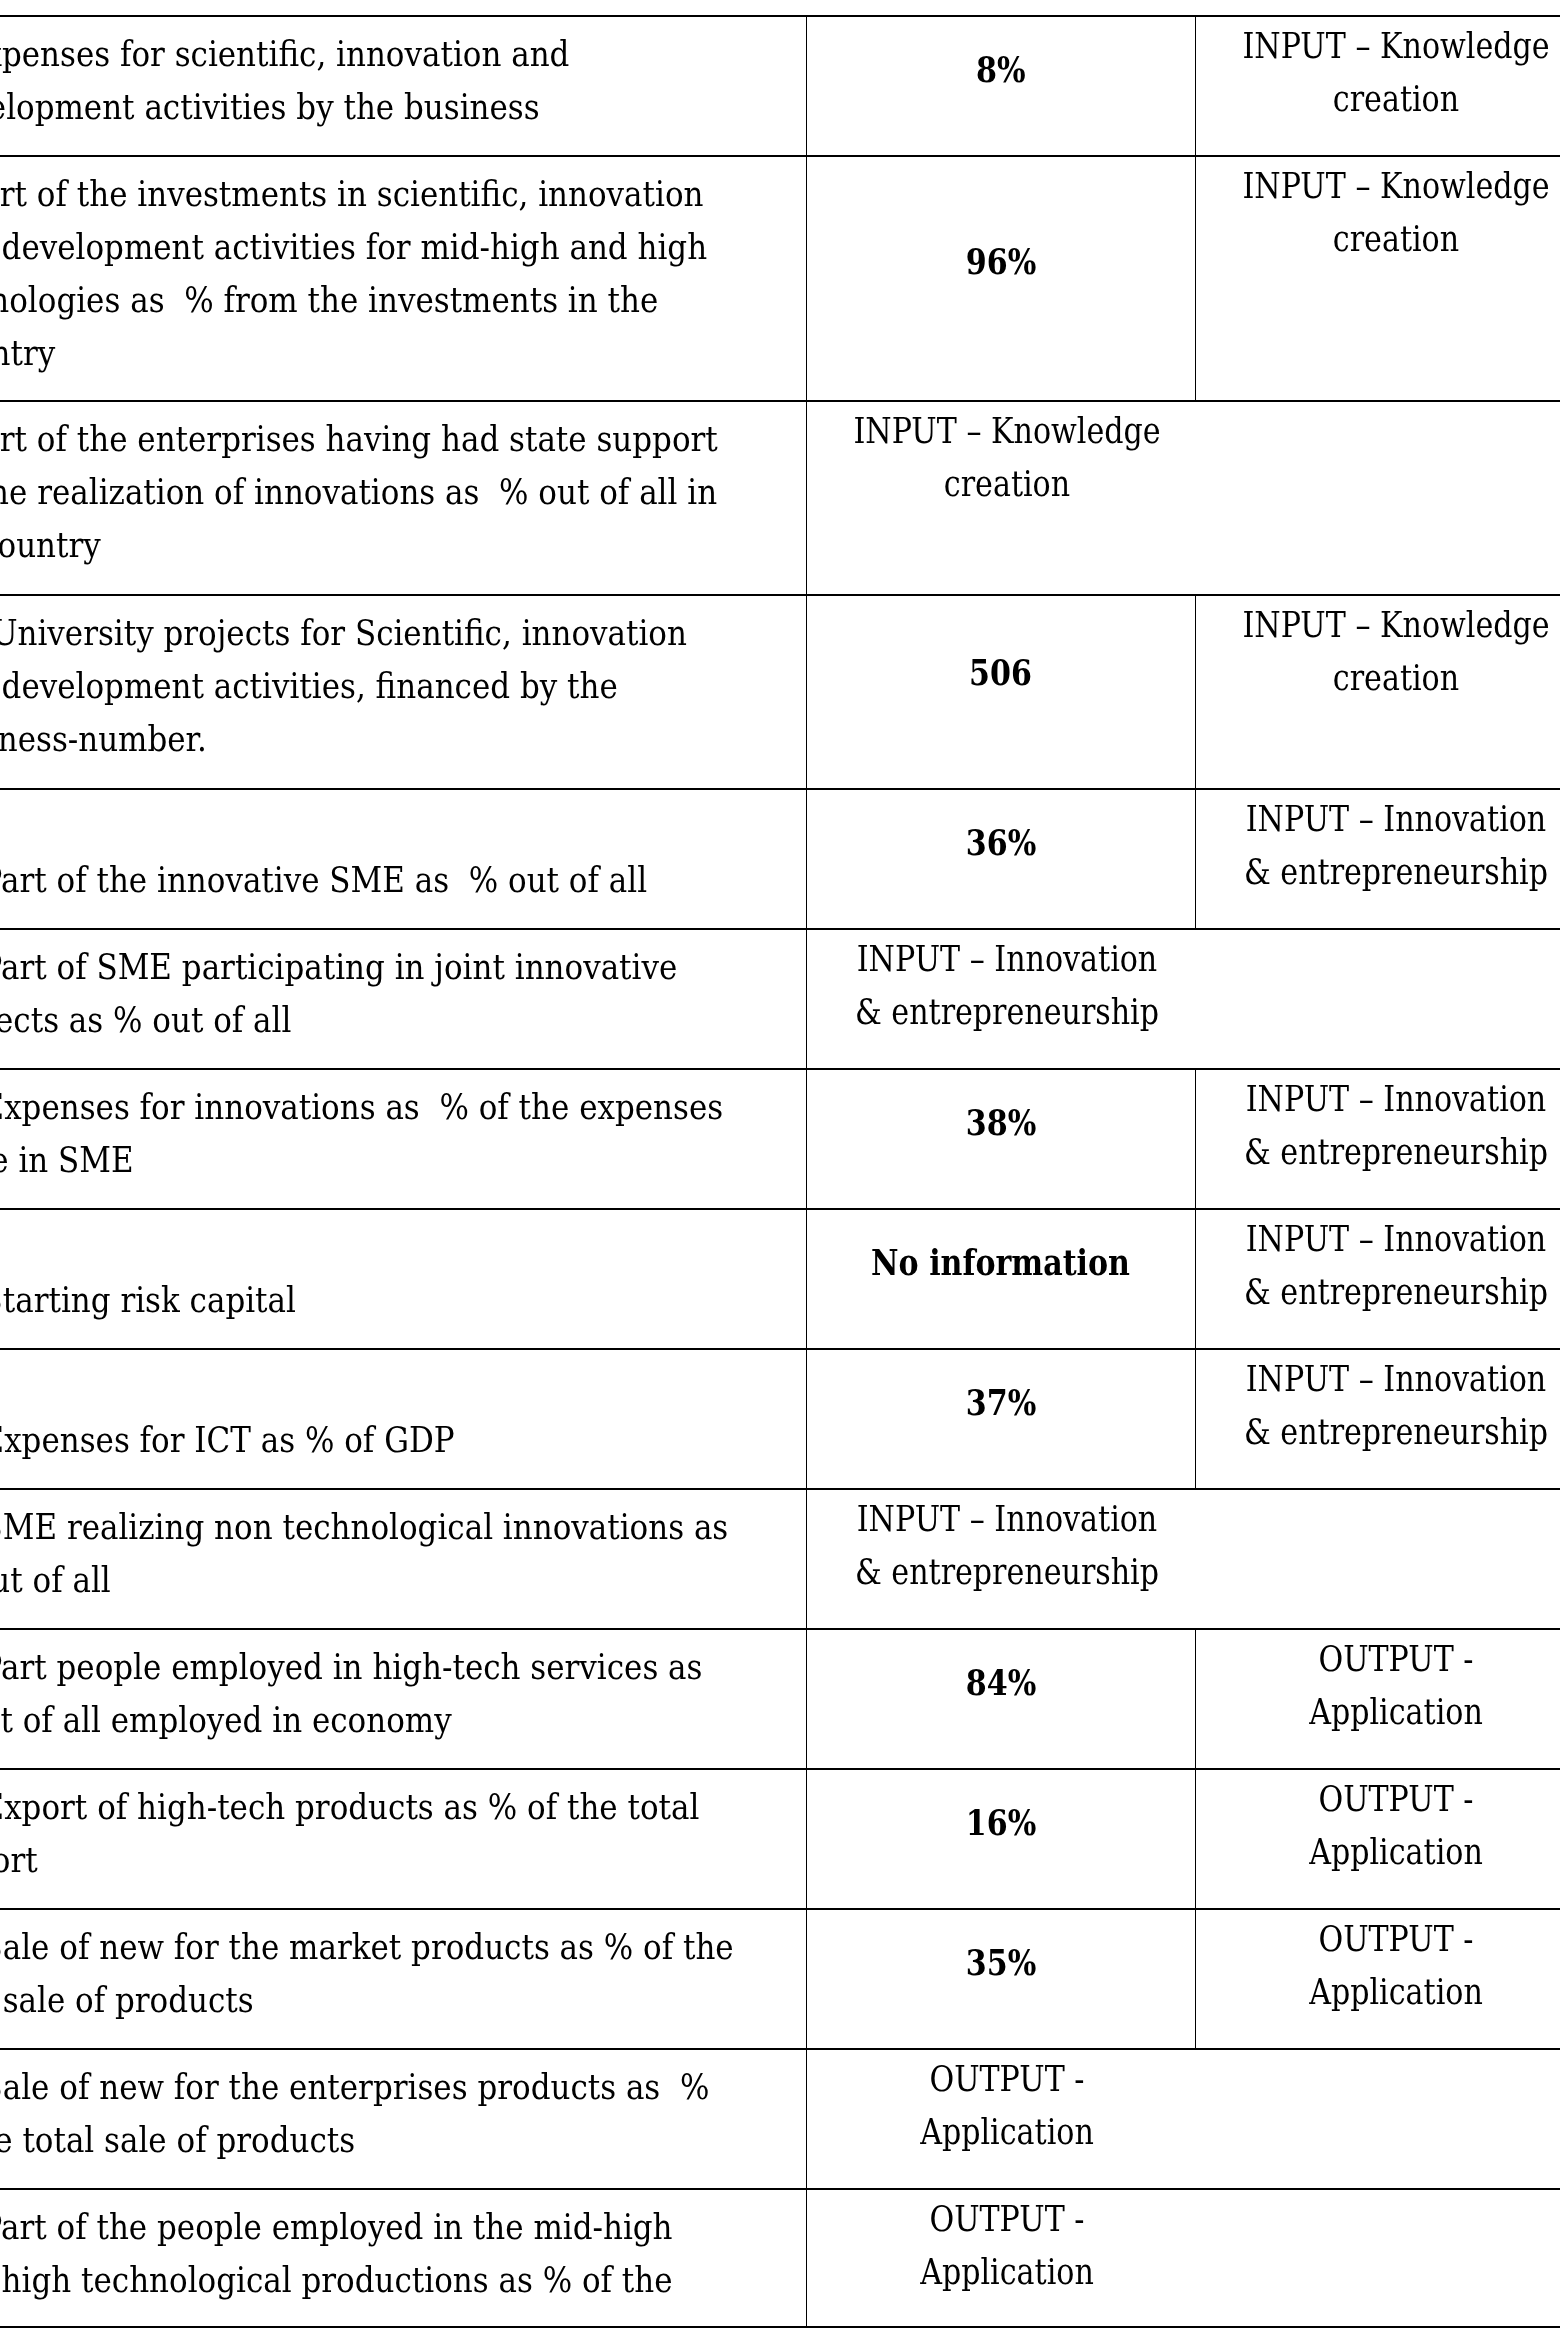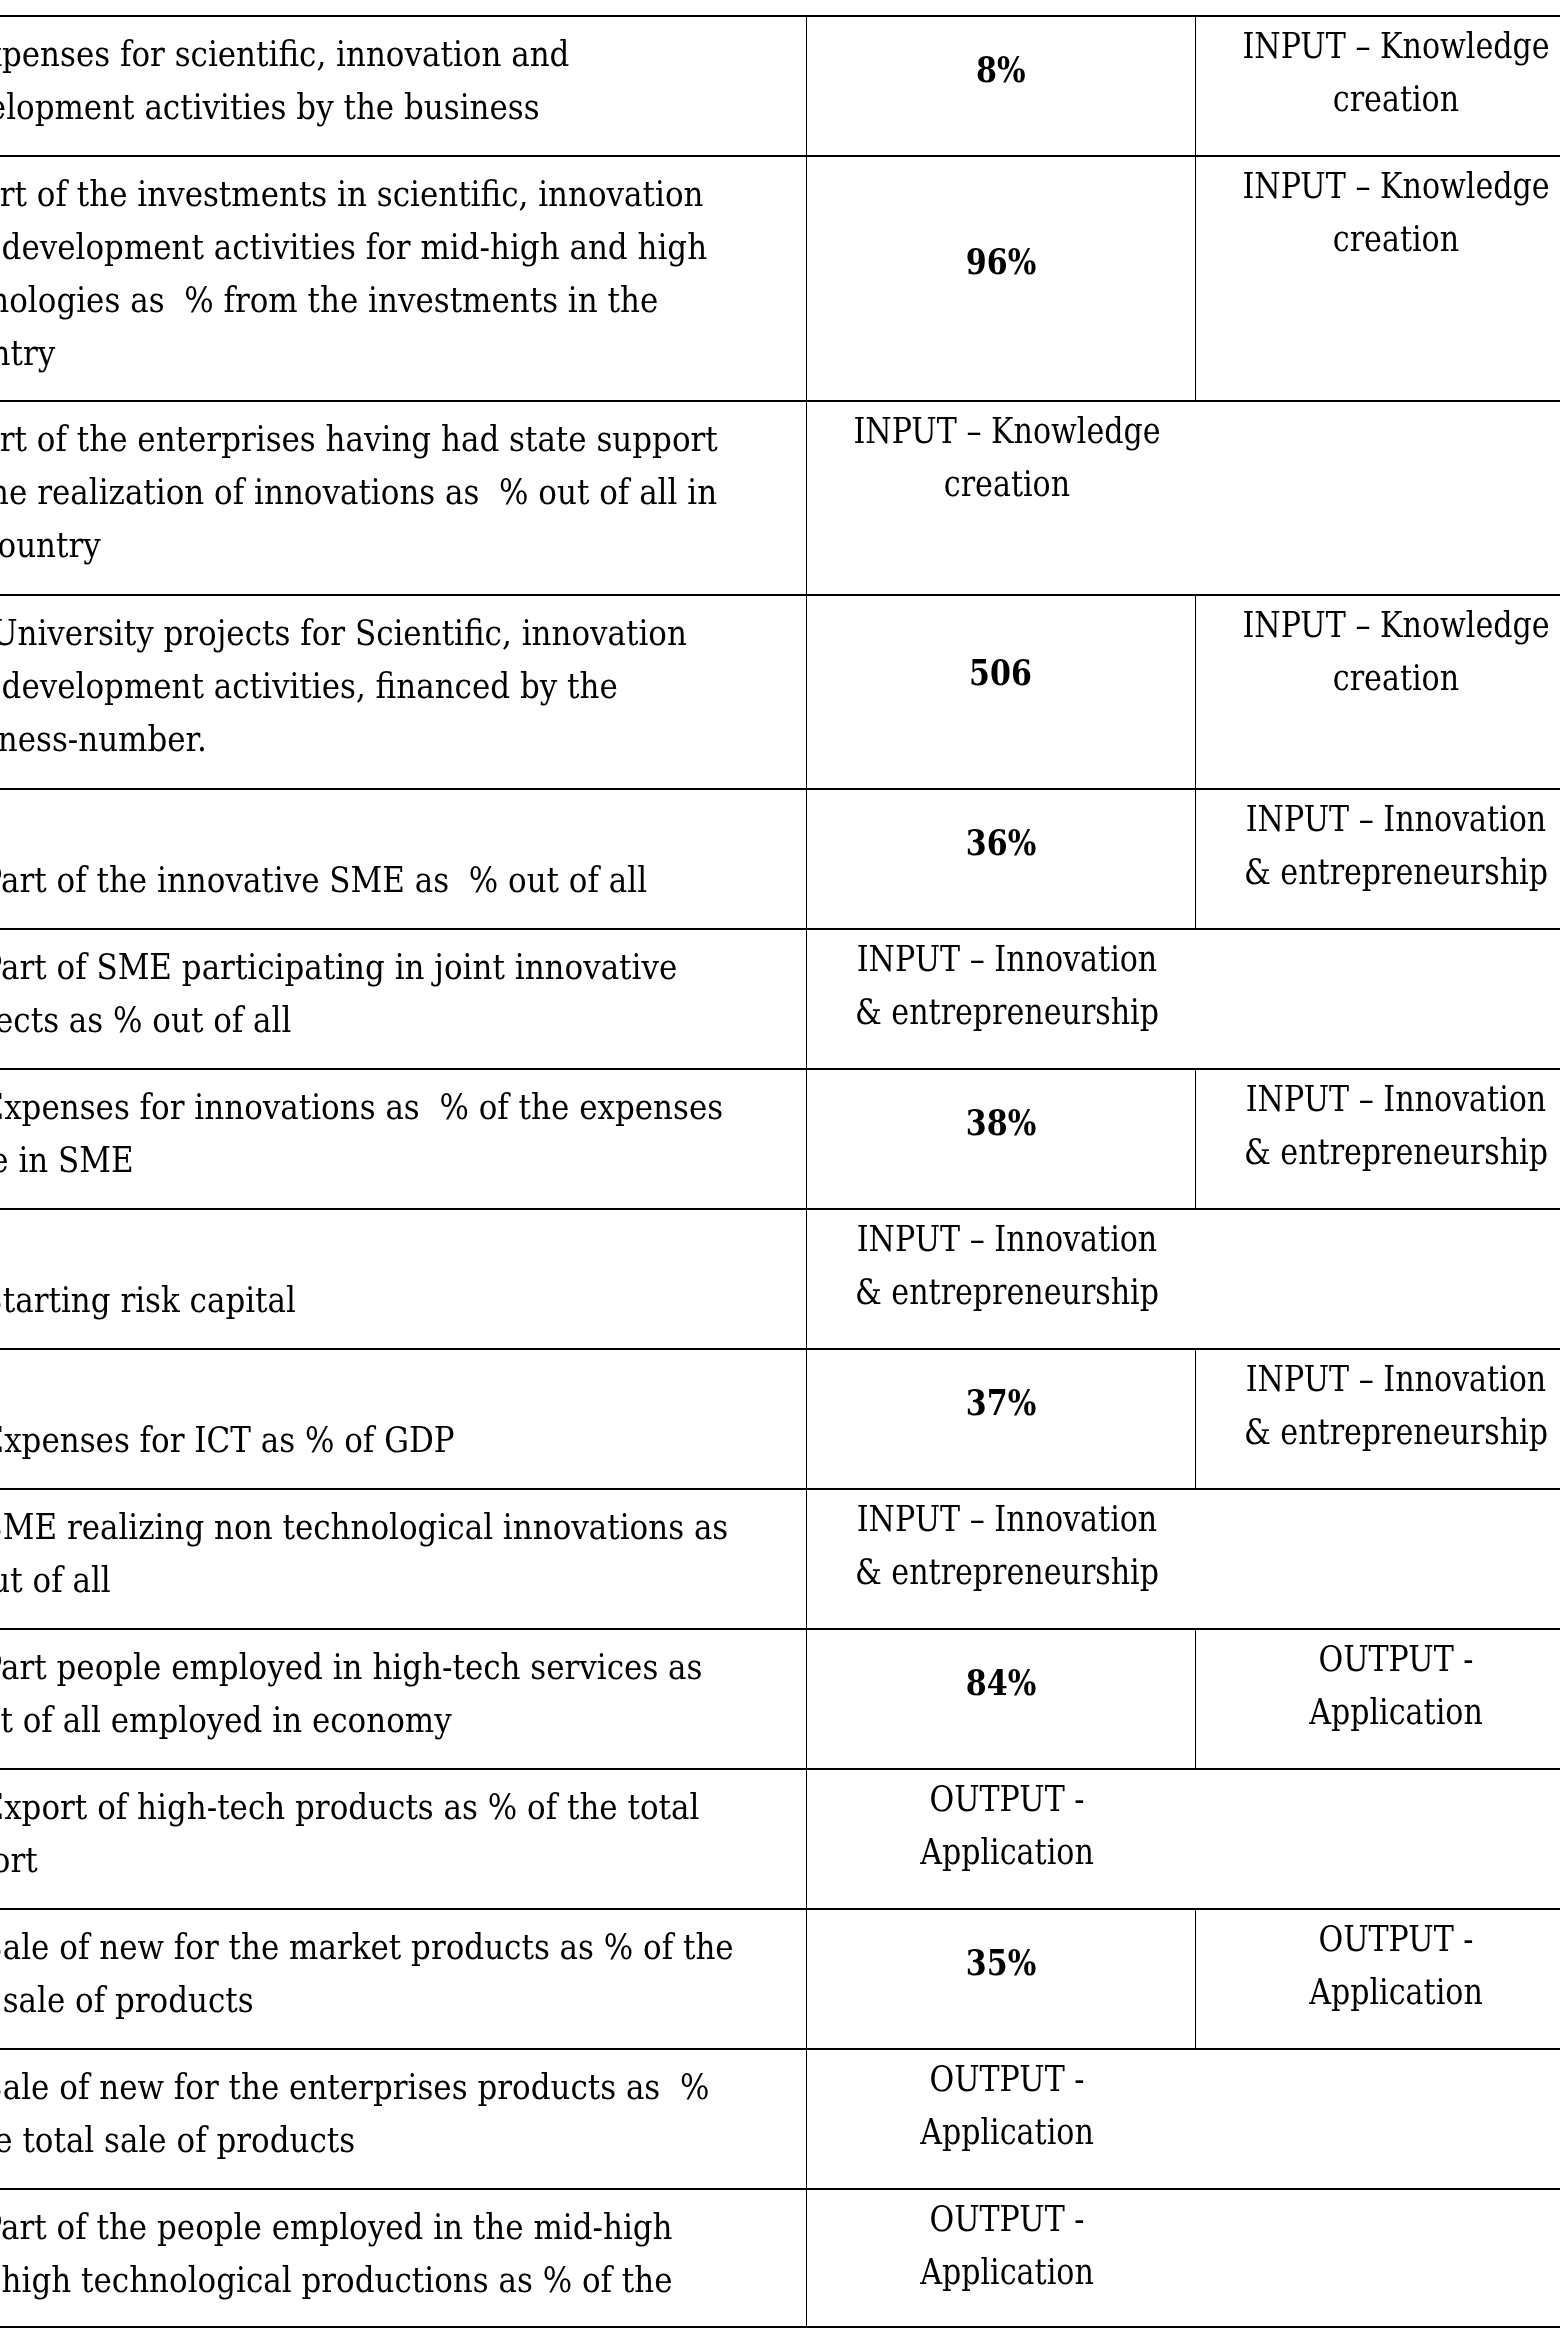--- a/index.html
+++ b/index.html
@@ -107,20 +107,23 @@
     <div class="cell c3">
       <span class="cat">INPUT – Innovation
 &amp; entrepreneurship</span>
     </div>
   </div>
     <div class="row" style="height: 140px;">
     <div class="cell c1">
       <span class="txt">
 4.Starting risk capital</span>
     </div>
+    <div class="cell c2">
+      <span class="val" style="margin-top: 32px;">No information</span>
+    </div>
     <div class="cell c3">
       <span class="cat">INPUT – Innovation
 &amp; entrepreneurship</span>
     </div>
   </div>
     <div class="row" style="height: 140px;">
     <div class="cell c1">
       <span class="txt">
 5.Expenses for ICT as % of GDP</span>
     </div>
@@ -152,20 +155,23 @@
     </div>
     <div class="cell c3">
       <span class="cat">OUTPUT -
 Application</span>
     </div>
   </div>
     <div class="row" style="height: 140px;">
     <div class="cell c1">
       <span class="txt">8.Export of high-tech products as % of the total
 nport</span>
+    </div>
+    <div class="cell c2">
+      <span class="val" style="margin-top: 32px;">16%</span>
     </div>
     <div class="cell c3">
       <span class="cat">OUTPUT -
 Application</span>
     </div>
   </div>
     <div class="row" style="height: 140px;">
     <div class="cell c1">
       <span class="txt">9.Sale of new for the market products as % of the
 tal sale of products</span>

